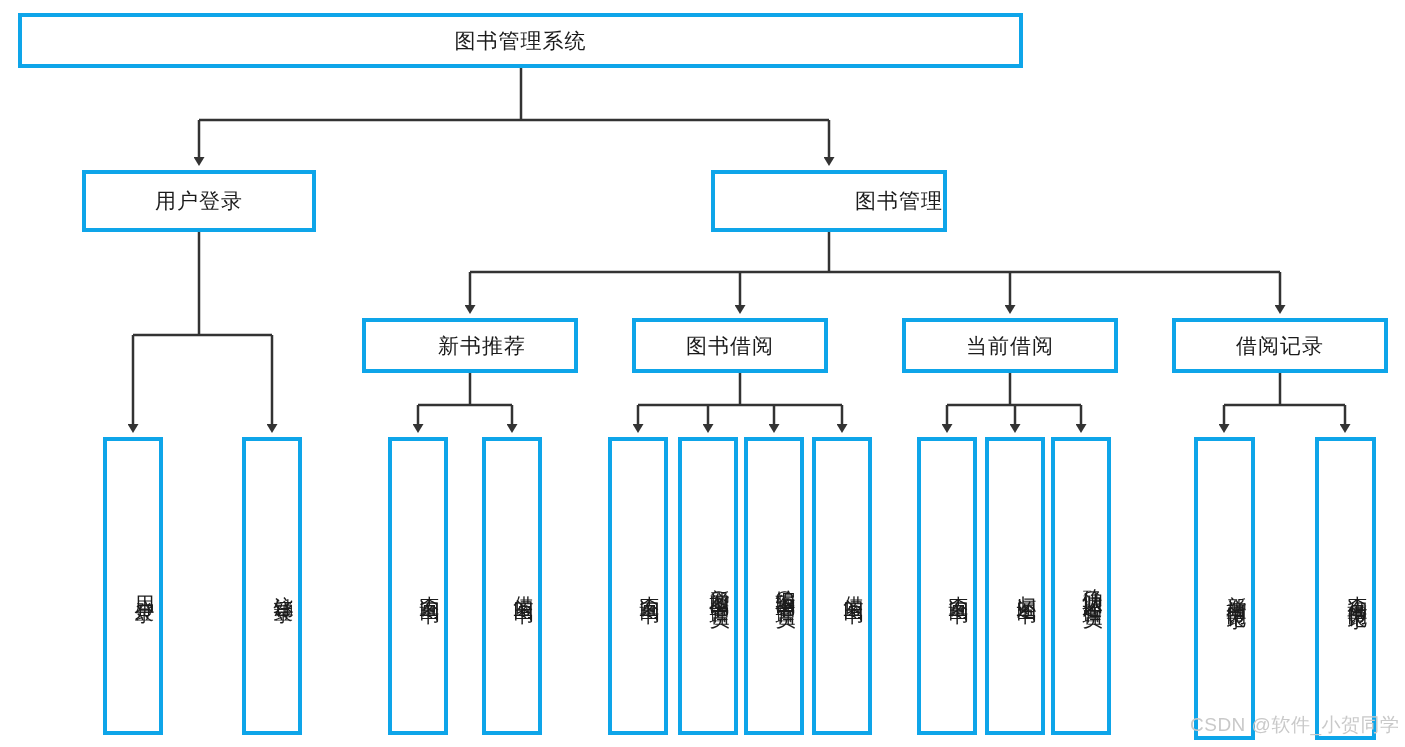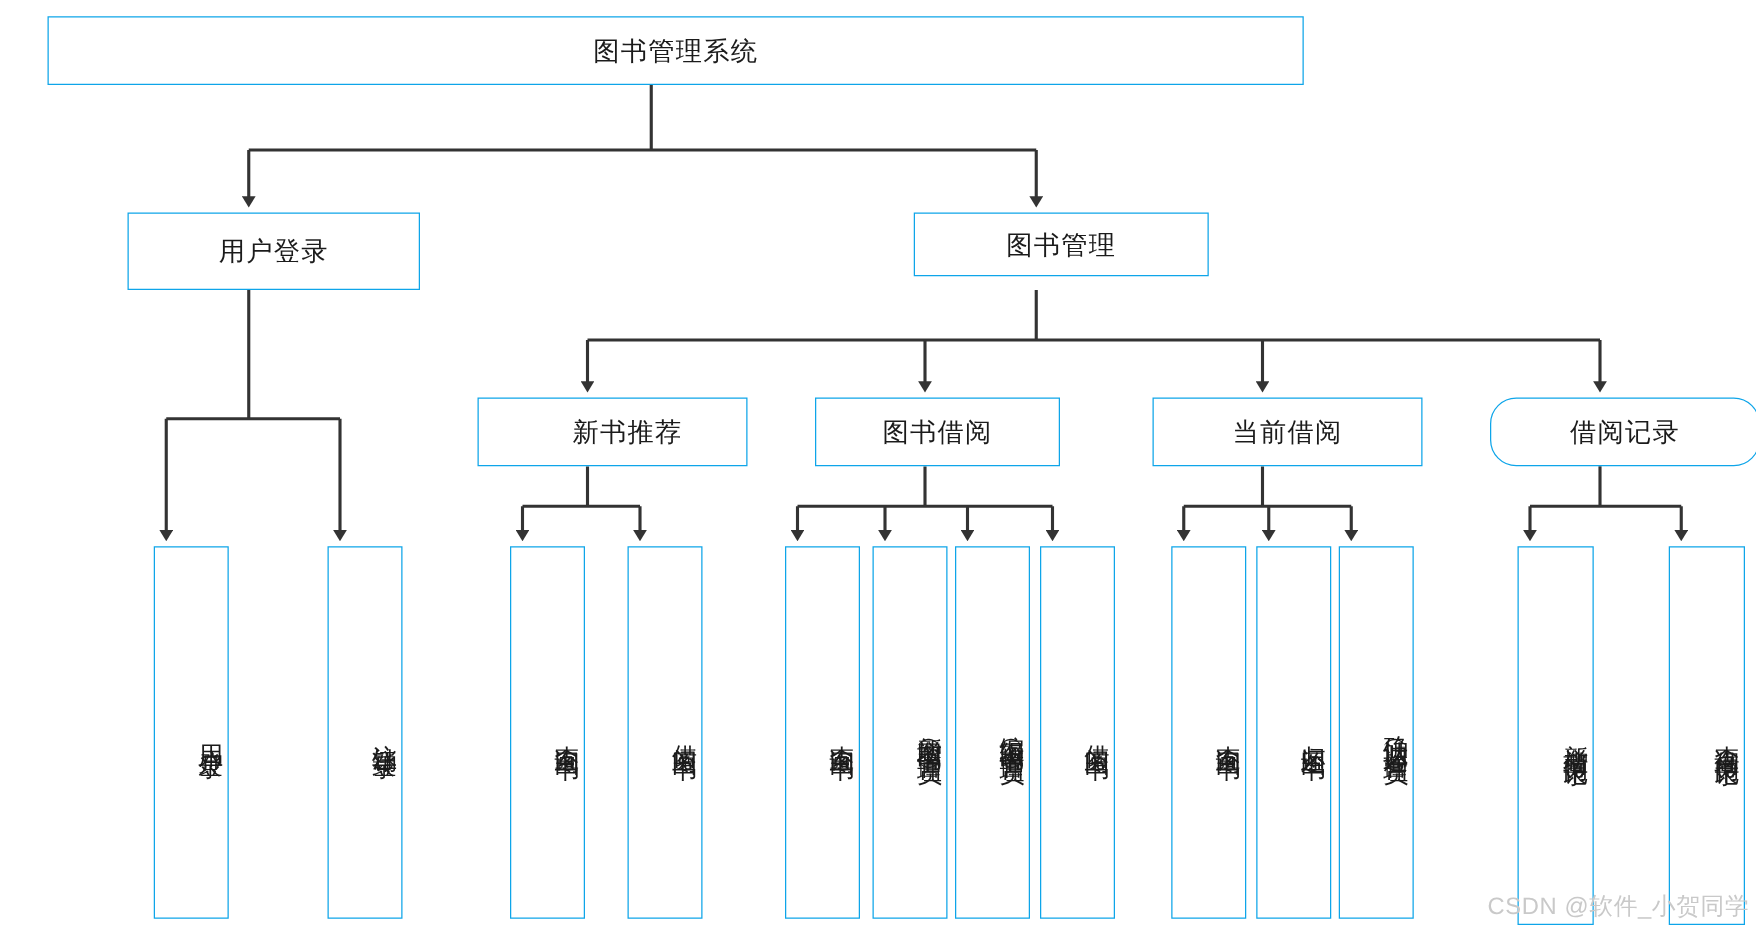--- a/index.html
+++ b/index.html
@@ -4,24 +4,23 @@
 <style>
   html,body{margin:0;padding:0;}
   body{
     width:1405px;height:747px;background:#ffffff;
     font-family:"Liberation Sans","DejaVu Sans",sans-serif;
     overflow:hidden;position:relative;
   }
   #diagram{position:absolute;left:0;top:0;width:1405px;height:747px;}
   .node{
     position:absolute;box-sizing:border-box;
-    background:#ffffff;border:1px solid #0ea5e9;
+    background:#ffffff;border:4px solid #0ea5e9;
     display:flex;align-items:center;justify-content:center;
     color:#1b1b1b;
-    margin-left:20px;
   }
   .node.h{font-size:21px;letter-spacing:1px;}
   .node.v{
     writing-mode:vertical-rl;text-orientation:upright;
     font-size:20px;letter-spacing:3px;
     padding:12px 0;align-items:flex-start;justify-content:center;
   }
   .node.v span{display:block;}
   .edge-layer{position:absolute;left:0;top:0;width:1405px;height:747px;pointer-events:none;}
   #watermark{
@@ -85,34 +84,34 @@
     </g>
   </svg>
 
   <div class="node h" style="left:18px;top:13px;width:1005px;height:55px;">
     <span>图书管理系统</span>
   </div>
 
   <div class="node h" style="left:82px;top:170px;width:234px;height:62px;">
     <span>用户登录</span>
   </div>
-  <div class="node h" style="left:711px;top:170px;width:236px;height:51px;">
+  <div class="node h" style="left:711px;top:170px;width:236px;height:62px;justify-content:flex-end;">
     <span>图书管理</span>
   </div>
 
   <div class="node h" style="left:362px;top:318px;width:216px;height:55px;padding-left:24px;">
     <span>新书推荐</span>
   </div>
   <div class="node h" style="left:632px;top:318px;width:196px;height:55px;">
     <span>图书借阅</span>
   </div>
   <div class="node h" style="left:902px;top:318px;width:216px;height:55px;">
     <span>当前借阅</span>
   </div>
-  <div class="node h" style="left:1172px;top:318px;width:216px;height:55px;border-radius:21px;">
+  <div class="node h" style="left:1172px;top:318px;width:216px;height:55px;">
     <span>借阅记录</span>
   </div>
 
   <div class="node v" style="left:103px;top:437px;width:60px;height:298px;">
     <span>用户登录</span>
   </div>
   <div class="node v" style="left:242px;top:437px;width:60px;height:298px;">
     <span>注销登录</span>
   </div>
 

